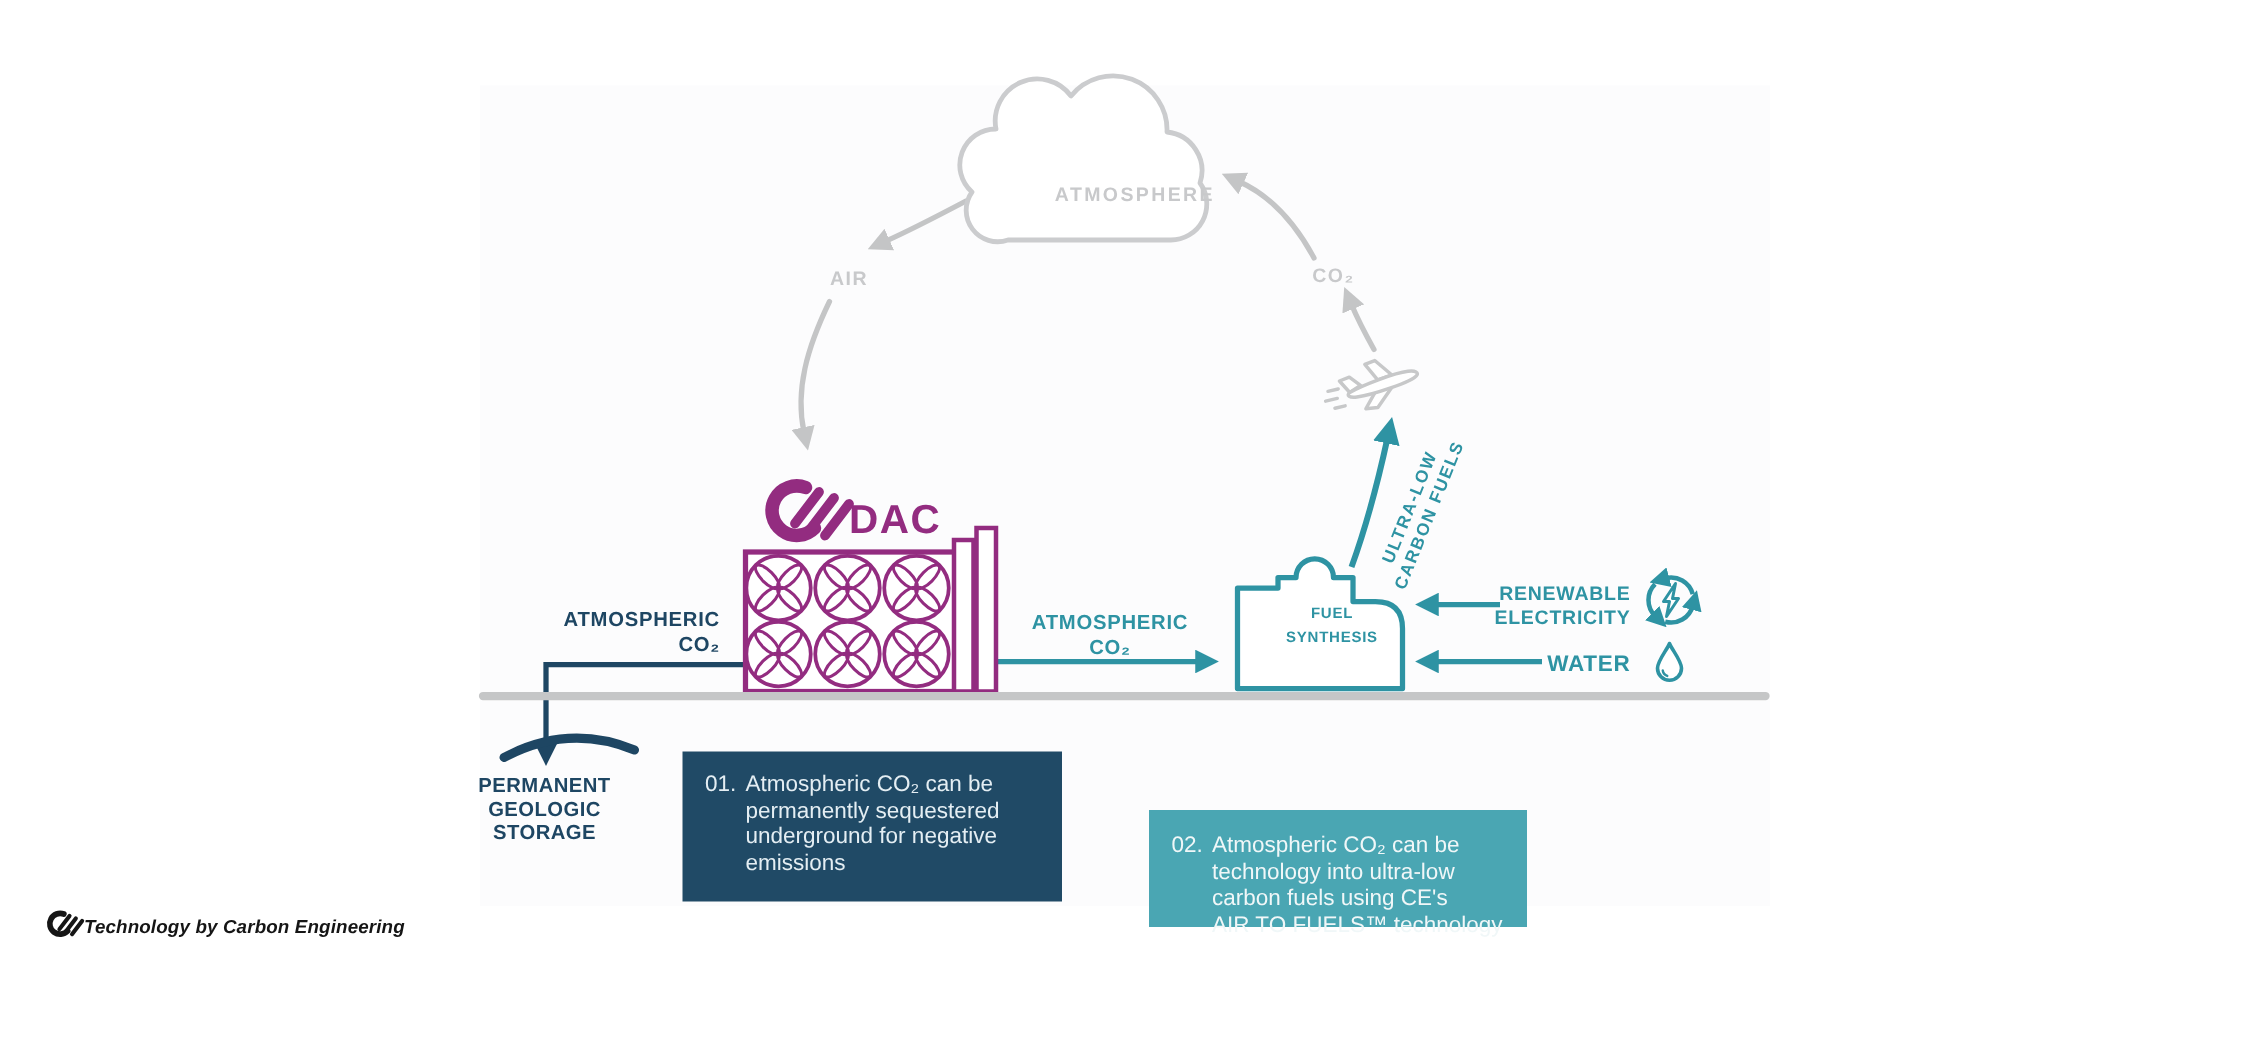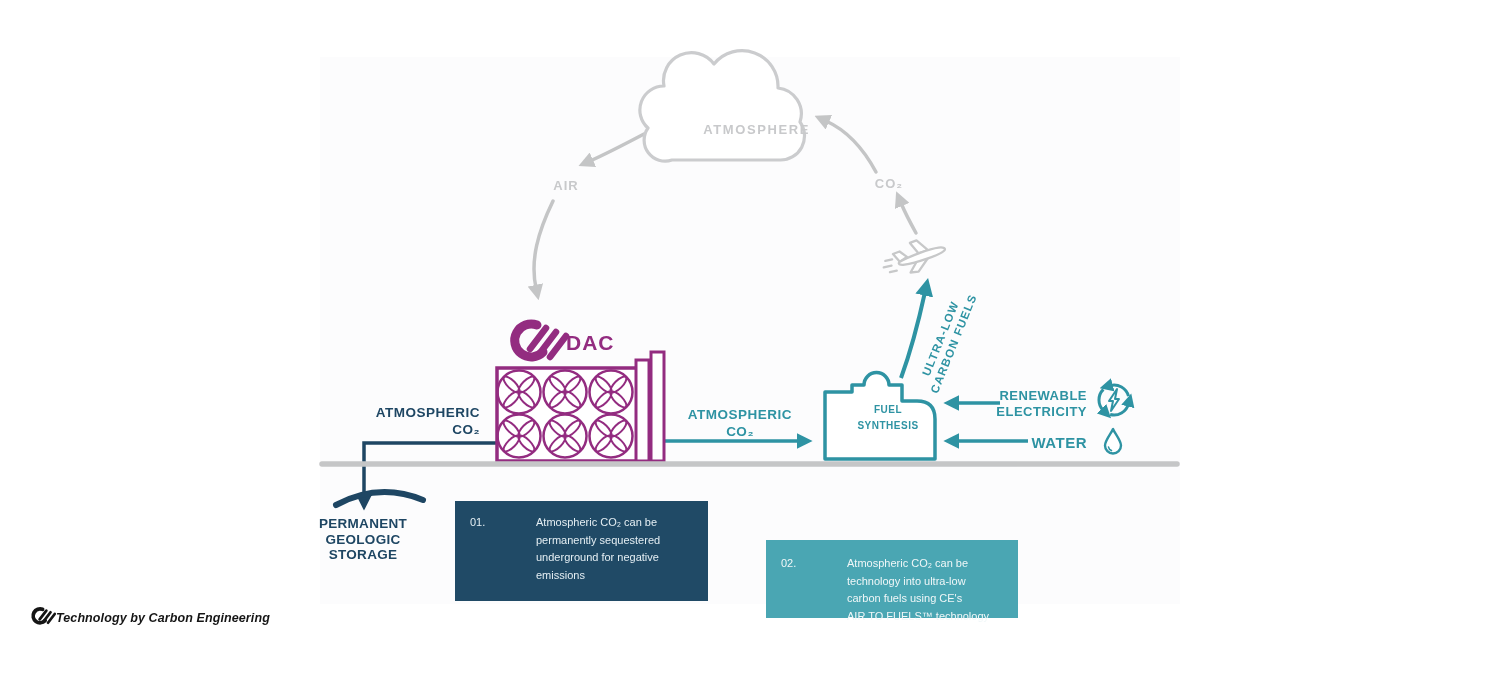--- a/index.html
+++ b/index.html
@@ -14,30 +14,30 @@
   }
   svg.layer{left:0;top:0;width:1500px;height:698px;}
   .lbl{font-weight:700;letter-spacing:0.5px;}
   .gray{color:#c8c9cb;}
   .teal{color:#2e93a3;}
   .navy{color:#1e4663;}
   .magenta{color:#932c80;}
   .atmosphere{left:650px;top:122px;width:160px;text-align:right;font-size:13px;letter-spacing:1.6px;}
   .air{left:540px;top:178px;width:52px;text-align:center;font-size:13px;letter-spacing:1px;}
   .co2cycle{left:860px;top:176px;width:58px;text-align:center;font-size:13px;letter-spacing:1px;}
-  .dactitle{left:566px;top:331px;font-size:21px;letter-spacing:1px;}
+  .dactitle{left:566px;top:331px;font-size:27px;letter-spacing:1px;}
   .co2left{left:358px;top:404px;width:122px;text-align:right;font-size:13.5px;line-height:17px;}
   .co2mid{left:678px;top:406px;width:124px;text-align:center;font-size:13.5px;line-height:17px;}
   .fuellbl{left:833px;top:402px;width:110px;text-align:center;font-size:10px;line-height:16px;}
   .ultralow{left:887px;top:327px;width:120px;text-align:center;font-size:11.5px;line-height:14px;
     letter-spacing:1.2px;transform:rotate(-68deg);transform-origin:center center;}
   .renewlbl{left:985px;top:388px;width:102px;text-align:right;font-size:13px;line-height:15.5px;}
   .waterlbl{left:1029px;top:434px;width:58px;text-align:right;font-size:15px;}
   .storagelbl{left:312px;top:516px;width:102px;text-align:center;font-size:13.5px;line-height:15.5px;letter-spacing:0.3px;}
-  .callout{color:#e4eef3;font-size:11px;line-height:17.5px;display:flex;gap:39px;}
+  .callout{color:#e4eef3;font-size:15px;line-height:17.5px;display:flex;}
   .callout .num{flex:0 0 27px;padding-left:15px;box-sizing:content-box;}
   .callout .body{flex:1;}
   .box1{left:455px;top:501px;width:253px;height:100px;background:#204a66;padding-top:13px;box-sizing:border-box;}
   .box2{left:766px;top:504px;width:252px;height:78px;background:#4aa6b3;padding-top:15px;box-sizing:border-box;color:#f0f7f8;margin-top:36px;}
   .credit{left:56px;top:611px;font-size:12.5px;font-weight:700;font-style:italic;color:#151515;letter-spacing:0.1px;}
 </style>
 </head>
 <body>
 
 <div class="abs panel"></div>

